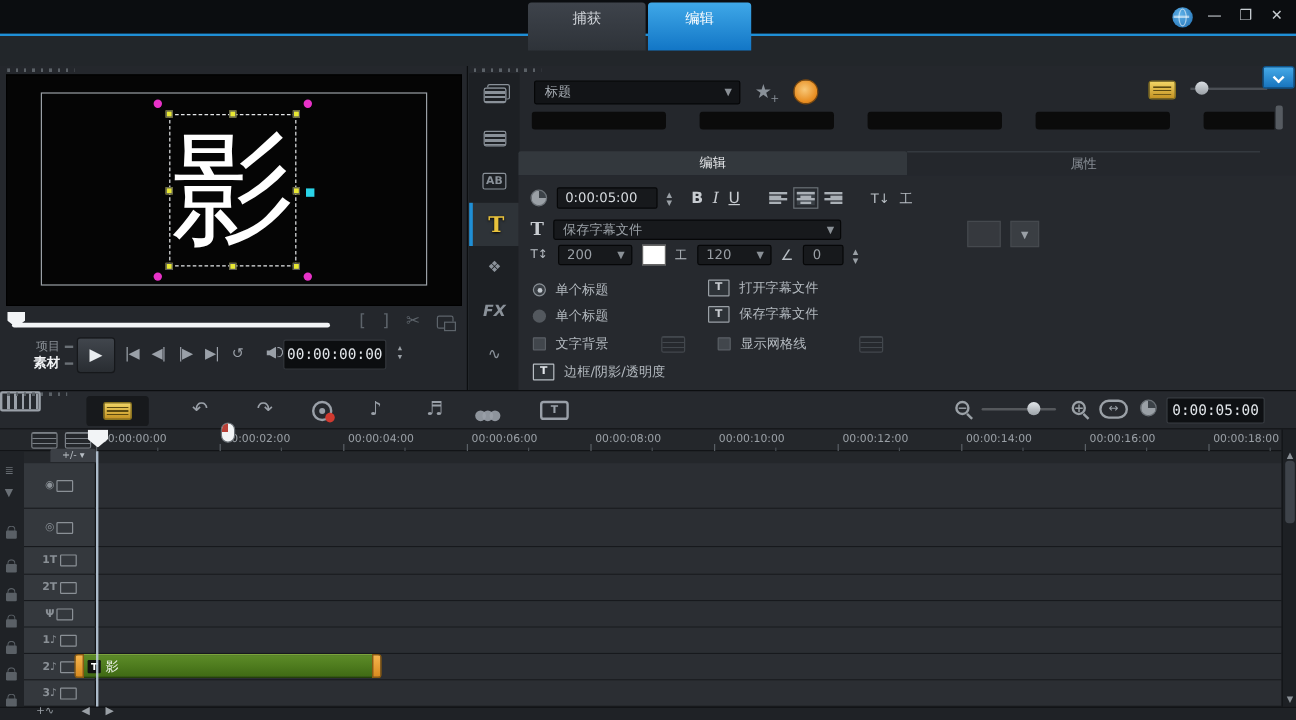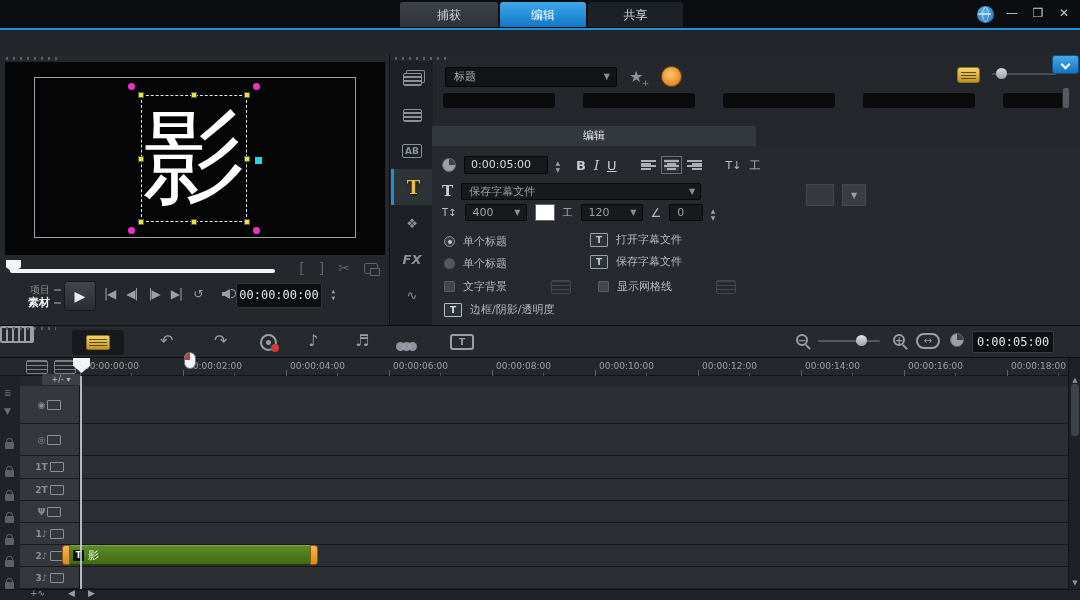--- a/index.html
+++ b/index.html
@@ -2,21 +2,21 @@
 <html><head>
 <meta charset="utf-8">
 <style>
   * { margin:0; padding:0; box-sizing:border-box; }
   html,body { width:1080px; height:600px; background:#101215; font-family:"DejaVu Sans","Liberation Sans",sans-serif; overflow:hidden; }
   #stage { position:absolute; top:0; left:0; width:1080px; height:600px; background:#22262a; overflow:hidden; color:#c8ccd1; }
 
   
   #titlebar { position:absolute; top:0; left:0; width:1080px; height:30px; background:#0b0d10; border-bottom:2px solid #1f8fd6; }
   #app-title { position:absolute; left:14px; top:5px; font-size:15px; color:#f2f4f6; letter-spacing:.5px; }
-  .top-tab { position:absolute; top:2px; height:25px; line-height:26px; text-align:center; font-size:12px; color:#cfd3d8; background:#33383f; border-radius:3px 3px 0 0; }
+  .top-tab { position:absolute; top:2px; height:40px; line-height:26px; text-align:center; font-size:12px; color:#cfd3d8; background:#33383f; border-radius:3px 3px 0 0;margin-left:40px; }
   #tab-capture { left:400px; width:98px; background:linear-gradient(#3e434b,#2e3339); }
   #tab-edit { left:500px; width:86px; background:linear-gradient(#3fa8e8,#1276c6); color:#fff; }
   #tab-share { left:588px; width:95px; background:#1c2127; }
   #globe-icon { position:absolute; right:86px; top:6px; width:17px; height:17px; border-radius:50%; background:radial-gradient(circle at 40% 35%, #5db0e8, #1e6cb0); }
   #globe-icon::before { content:""; position:absolute; left:1px; top:7px; width:13px; height:2px; background:rgba(255,255,255,.55); }
   #globe-icon::after { content:""; position:absolute; left:5px; top:1px; width:5px; height:13px; border:1px solid rgba(255,255,255,.55); border-radius:50%; }
   .winbtn { position:absolute; top:4px; width:20px; height:18px; color:#c8cdd2; font-size:12px; text-align:center; line-height:18px; }
   #btn-min { right:58px; } #btn-max { right:32px; } #btn-close { right:6px; }
 
   
@@ -164,21 +164,20 @@
   #tl-bottom .bic { position:absolute; top:-2px; color:#9aa0a6; font-size:9px; }
 </style>
 </head>
 <body>
 
 <div id="stage">
 
   <div id="titlebar">
     <div class="top-tab" id="tab-capture">捕获</div>
     <div class="top-tab" id="tab-edit">编辑</div>
-    <div class="top-tab" id="tab-share">共享</div>
     <div id="globe-icon"></div>
     <div class="winbtn" id="btn-min">—</div>
     <div class="winbtn" id="btn-max">❐</div>
     <div class="winbtn" id="btn-close">✕</div>
   </div>
 
 
   <div id="preview-panel">
     <div class="drag-dots" id="preview-dots"></div>
     <div id="preview-screen">
@@ -280,20 +279,21 @@
     <div id="thumbs">
       <div class="thumb"></div>
       <div class="thumb"></div>
       <div class="thumb"></div>
       <div class="thumb"></div>
       <div class="thumb"></div>
     </div>
 
     <div id="panel-tabs">
       <div id="ptab-edit">编辑</div>
+      <div id="ptab-attr">属性</div>
     </div>
     <div id="collapse-btn">
         <i></i>
       </div>
 
     <div id="options">
 
       <div class="opt-row" style="left:10px;top:10px">
         <span class="clock-icon"></span>
         <span class="valbox" style="width:84px;height:18px;line-height:16px;padding-left:6px;color:#d8dce0">
@@ -334,21 +334,21 @@
       <div class="opt-row" style="left:10px;top:36px">
         <span style="font-family:'DejaVu Serif',serif;font-weight:bold;font-size:15px;color:#c8ccd1">T</span>
         <span class="valbox" style="width:240px;height:17px;line-height:15px;padding-left:7px">
           <span>保存字幕文件</span><span class="dd-arrow">▼</span>
         </span>
       </div>
 
       <div class="opt-row" style="left:10px;top:58px">
         <span style="font-size:10px;color:#b8bec4">T↕</span>
         <span class="valbox" style="width:62px;height:17px;line-height:15px;padding-left:7px">
-          <span>400</span><span class="dd-arrow">▼</span>
+          <span>200</span><span class="dd-arrow">▼</span>
         </span>
         <span style="width:20px;height:17px;background:#fff;border:1px solid #666"></span>
         <span style="font-size:10px;color:#b8bec4">工</span>
         <span class="valbox" style="width:62px;height:17px;line-height:15px;padding-left:7px">
           <span>120</span><span class="dd-arrow">▼</span>
         </span>
         <span style="font-size:12px;color:#b8bec4">∠</span>
         <span class="valbox" style="width:34px;height:17px;line-height:15px;padding-left:7px">
           <span>0</span>
           <span class="spin" style="right:-13px;top:2px">

